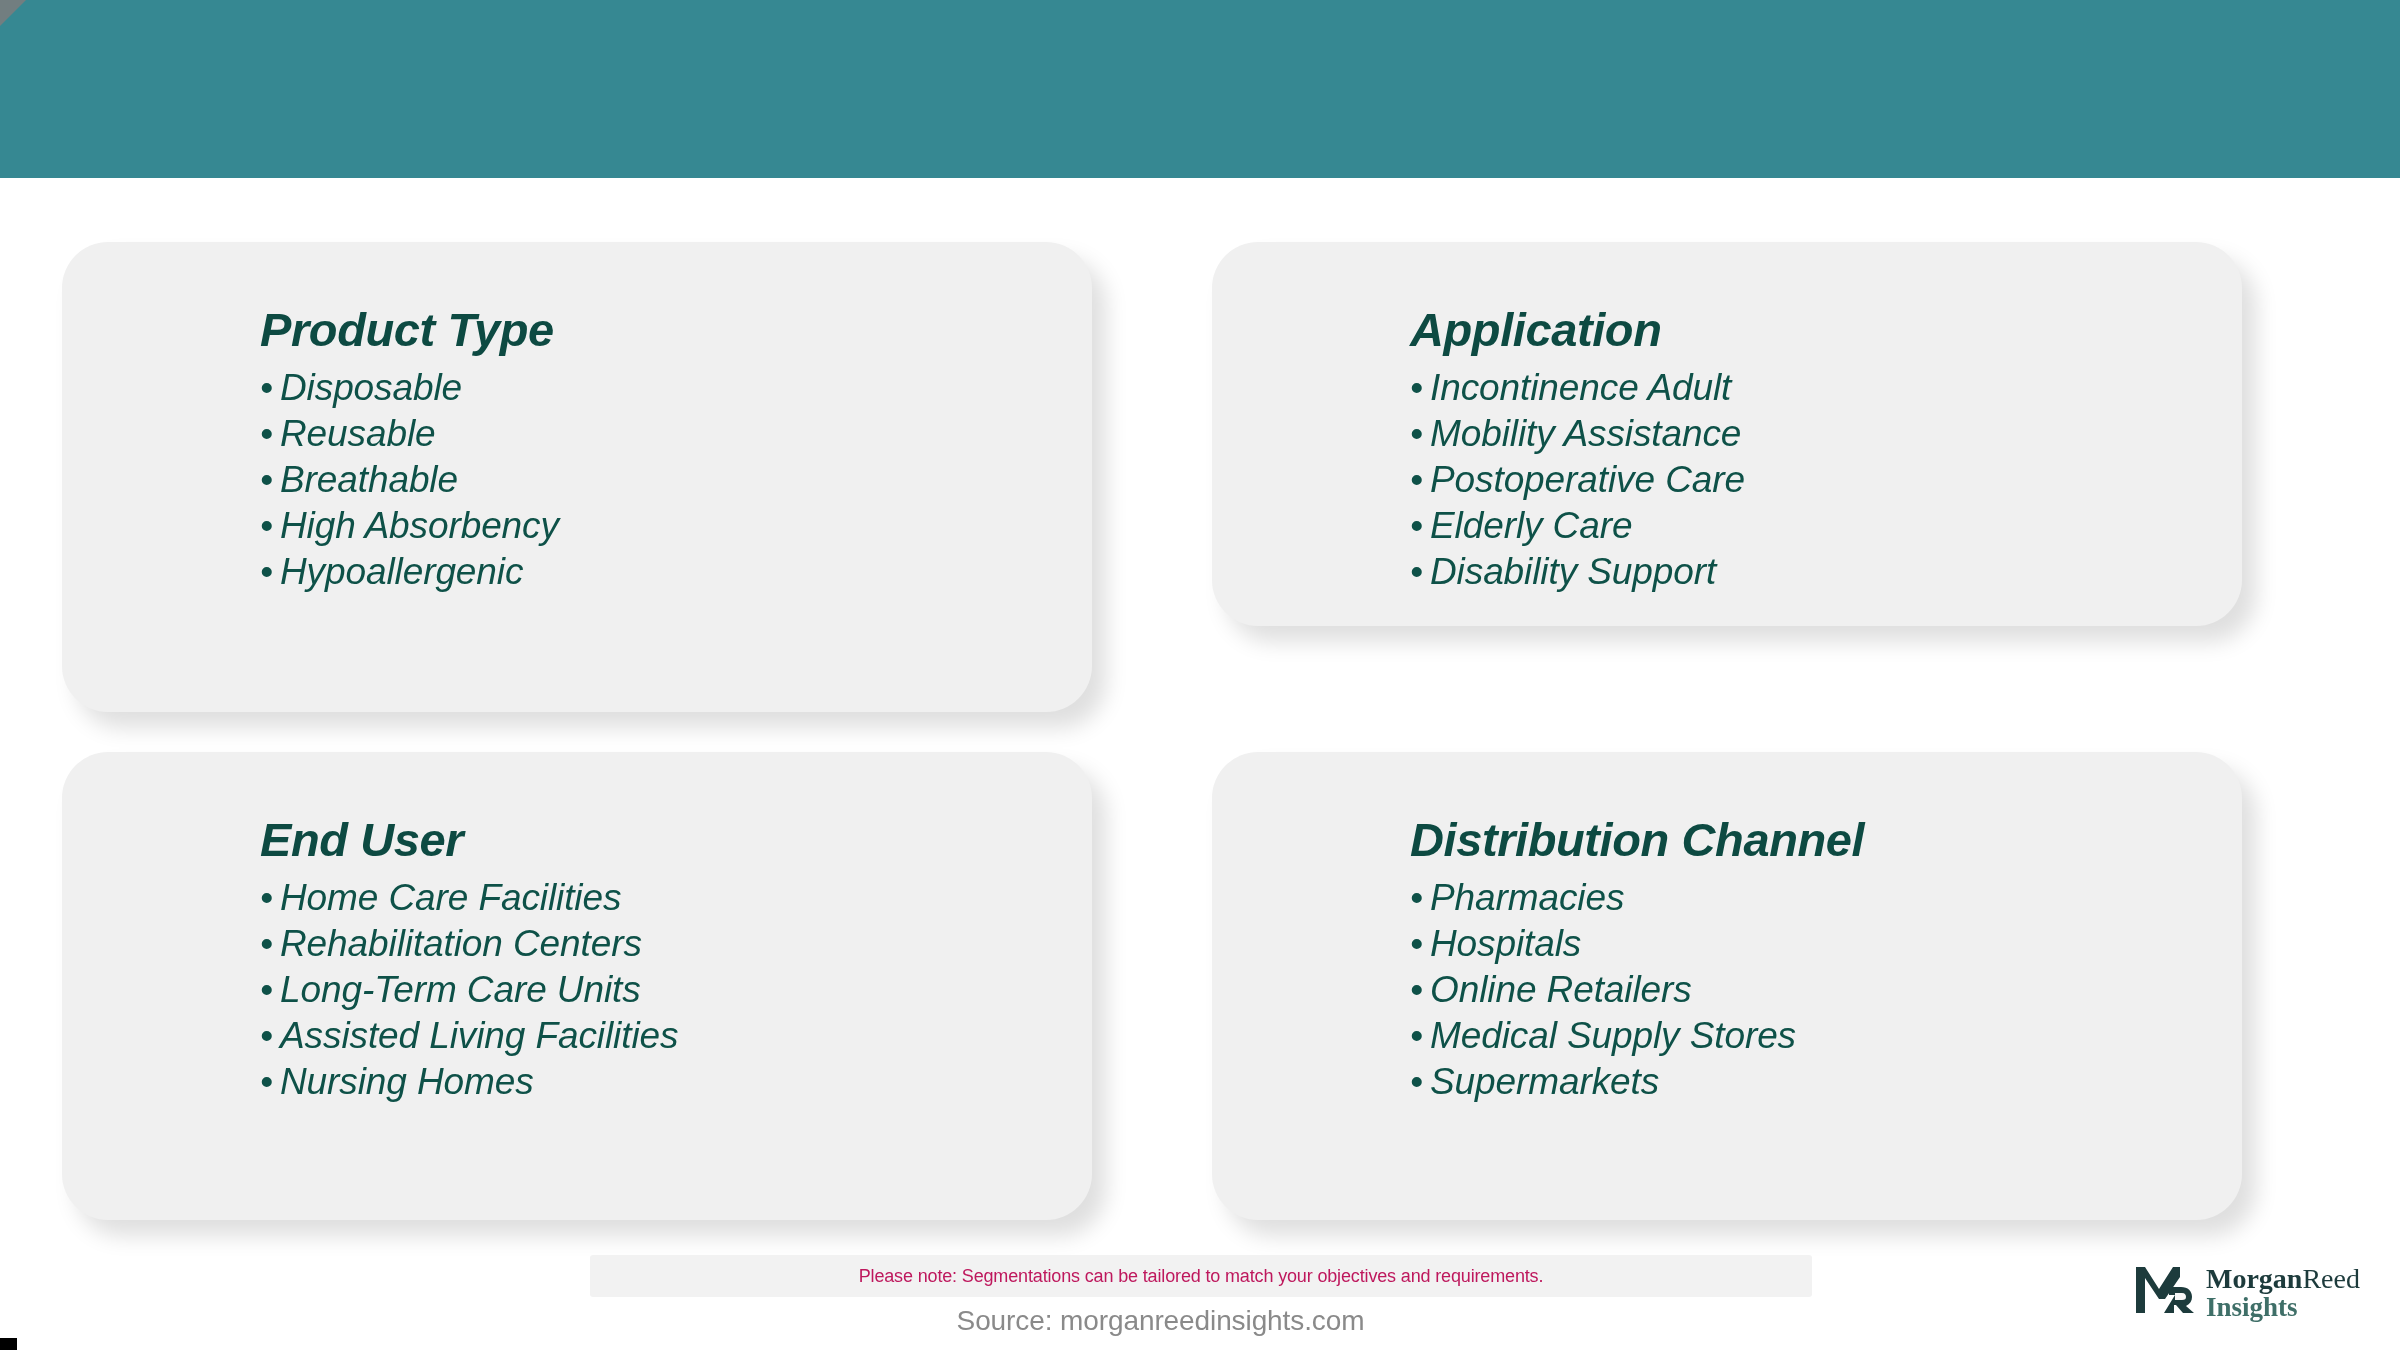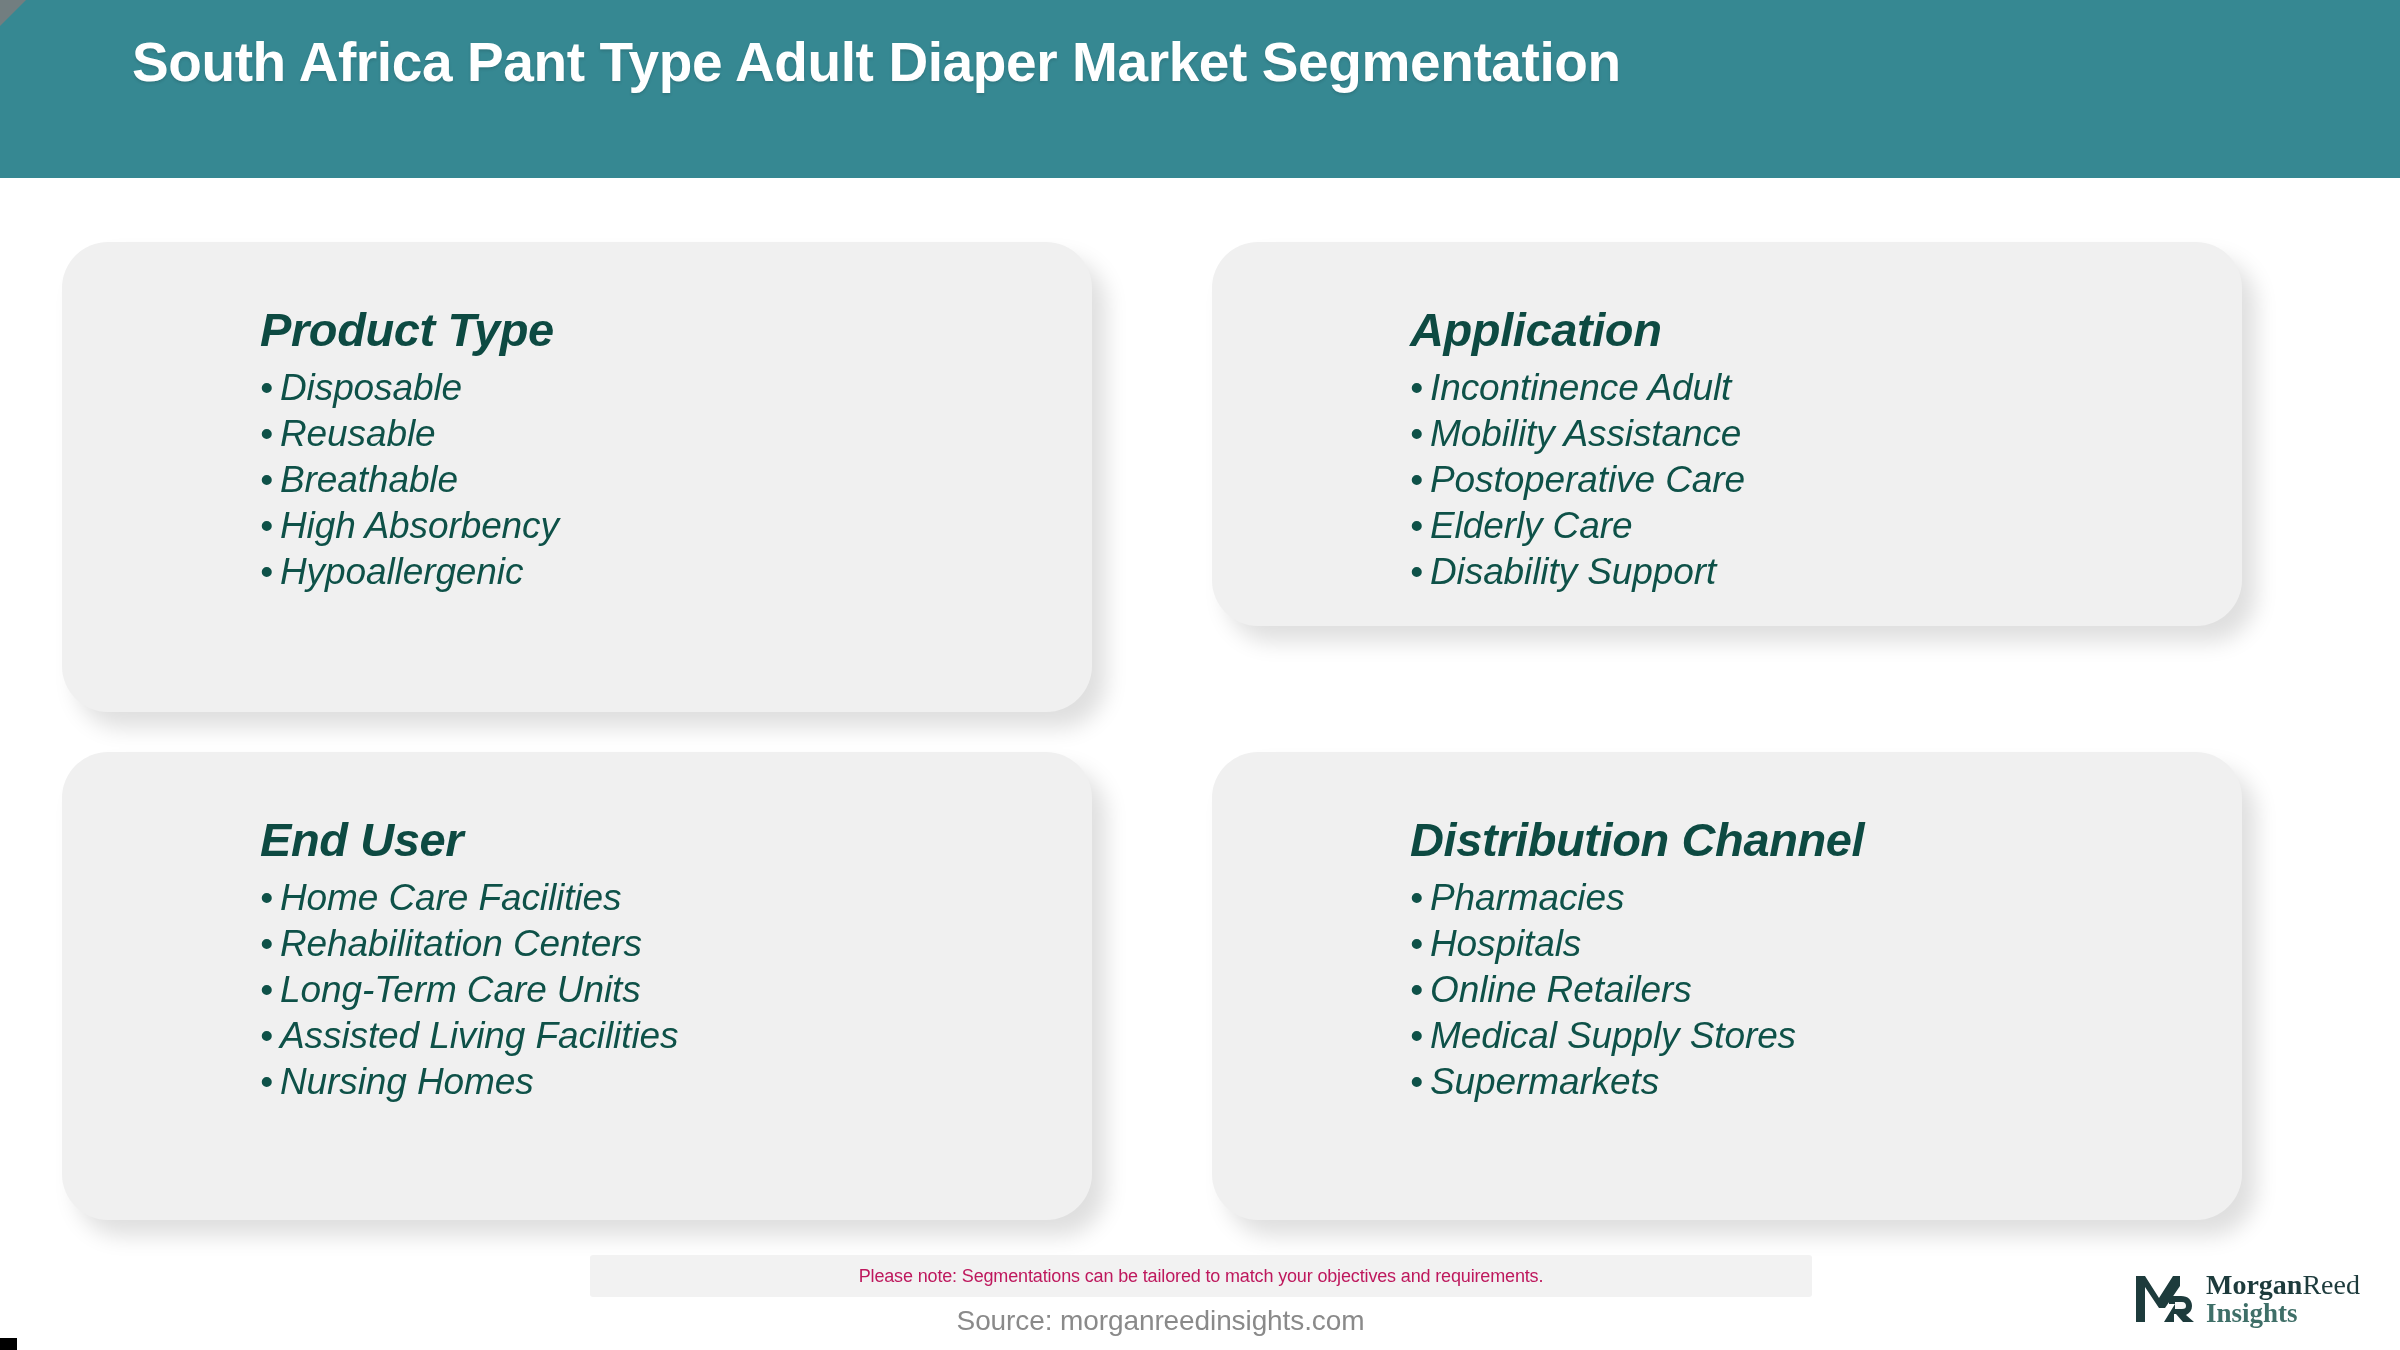--- a/index.html
+++ b/index.html
@@ -145,21 +145,21 @@
   }
 
   
   #logo {
     position: absolute;
     left: 2134px;
     top: 1265px;
     width: 252px;
     height: 68px;
     display: flex;
-    align-items: center;
+    align-items: flex-start;
     gap: 10px;
   }
 
   #logo-mark { flex: 0 0 62px; height: 50px; }
 
   #logo-words {
     display: flex;
     flex-direction: column;
     justify-content: center;
     line-height: 1.03;
@@ -192,21 +192,20 @@
     background: #000000;
   }
 </style>
 </head>
 <body>
 
 <div id="page">
 
   <div id="header-band">
     <div id="header-corner-notch"></div>
-    <div id="header-title">South Africa Pant Type Adult Diaper Market Segmentation</div>
   </div>
 
   <div class="card" id="card-product-type">
     <div class="card-inner">
       <div class="card-title">Product Type</div>
       <ul class="card-list">
         <li>
             <span class="bullet">•</span>
             <span>Disposable</span>
           </li>

